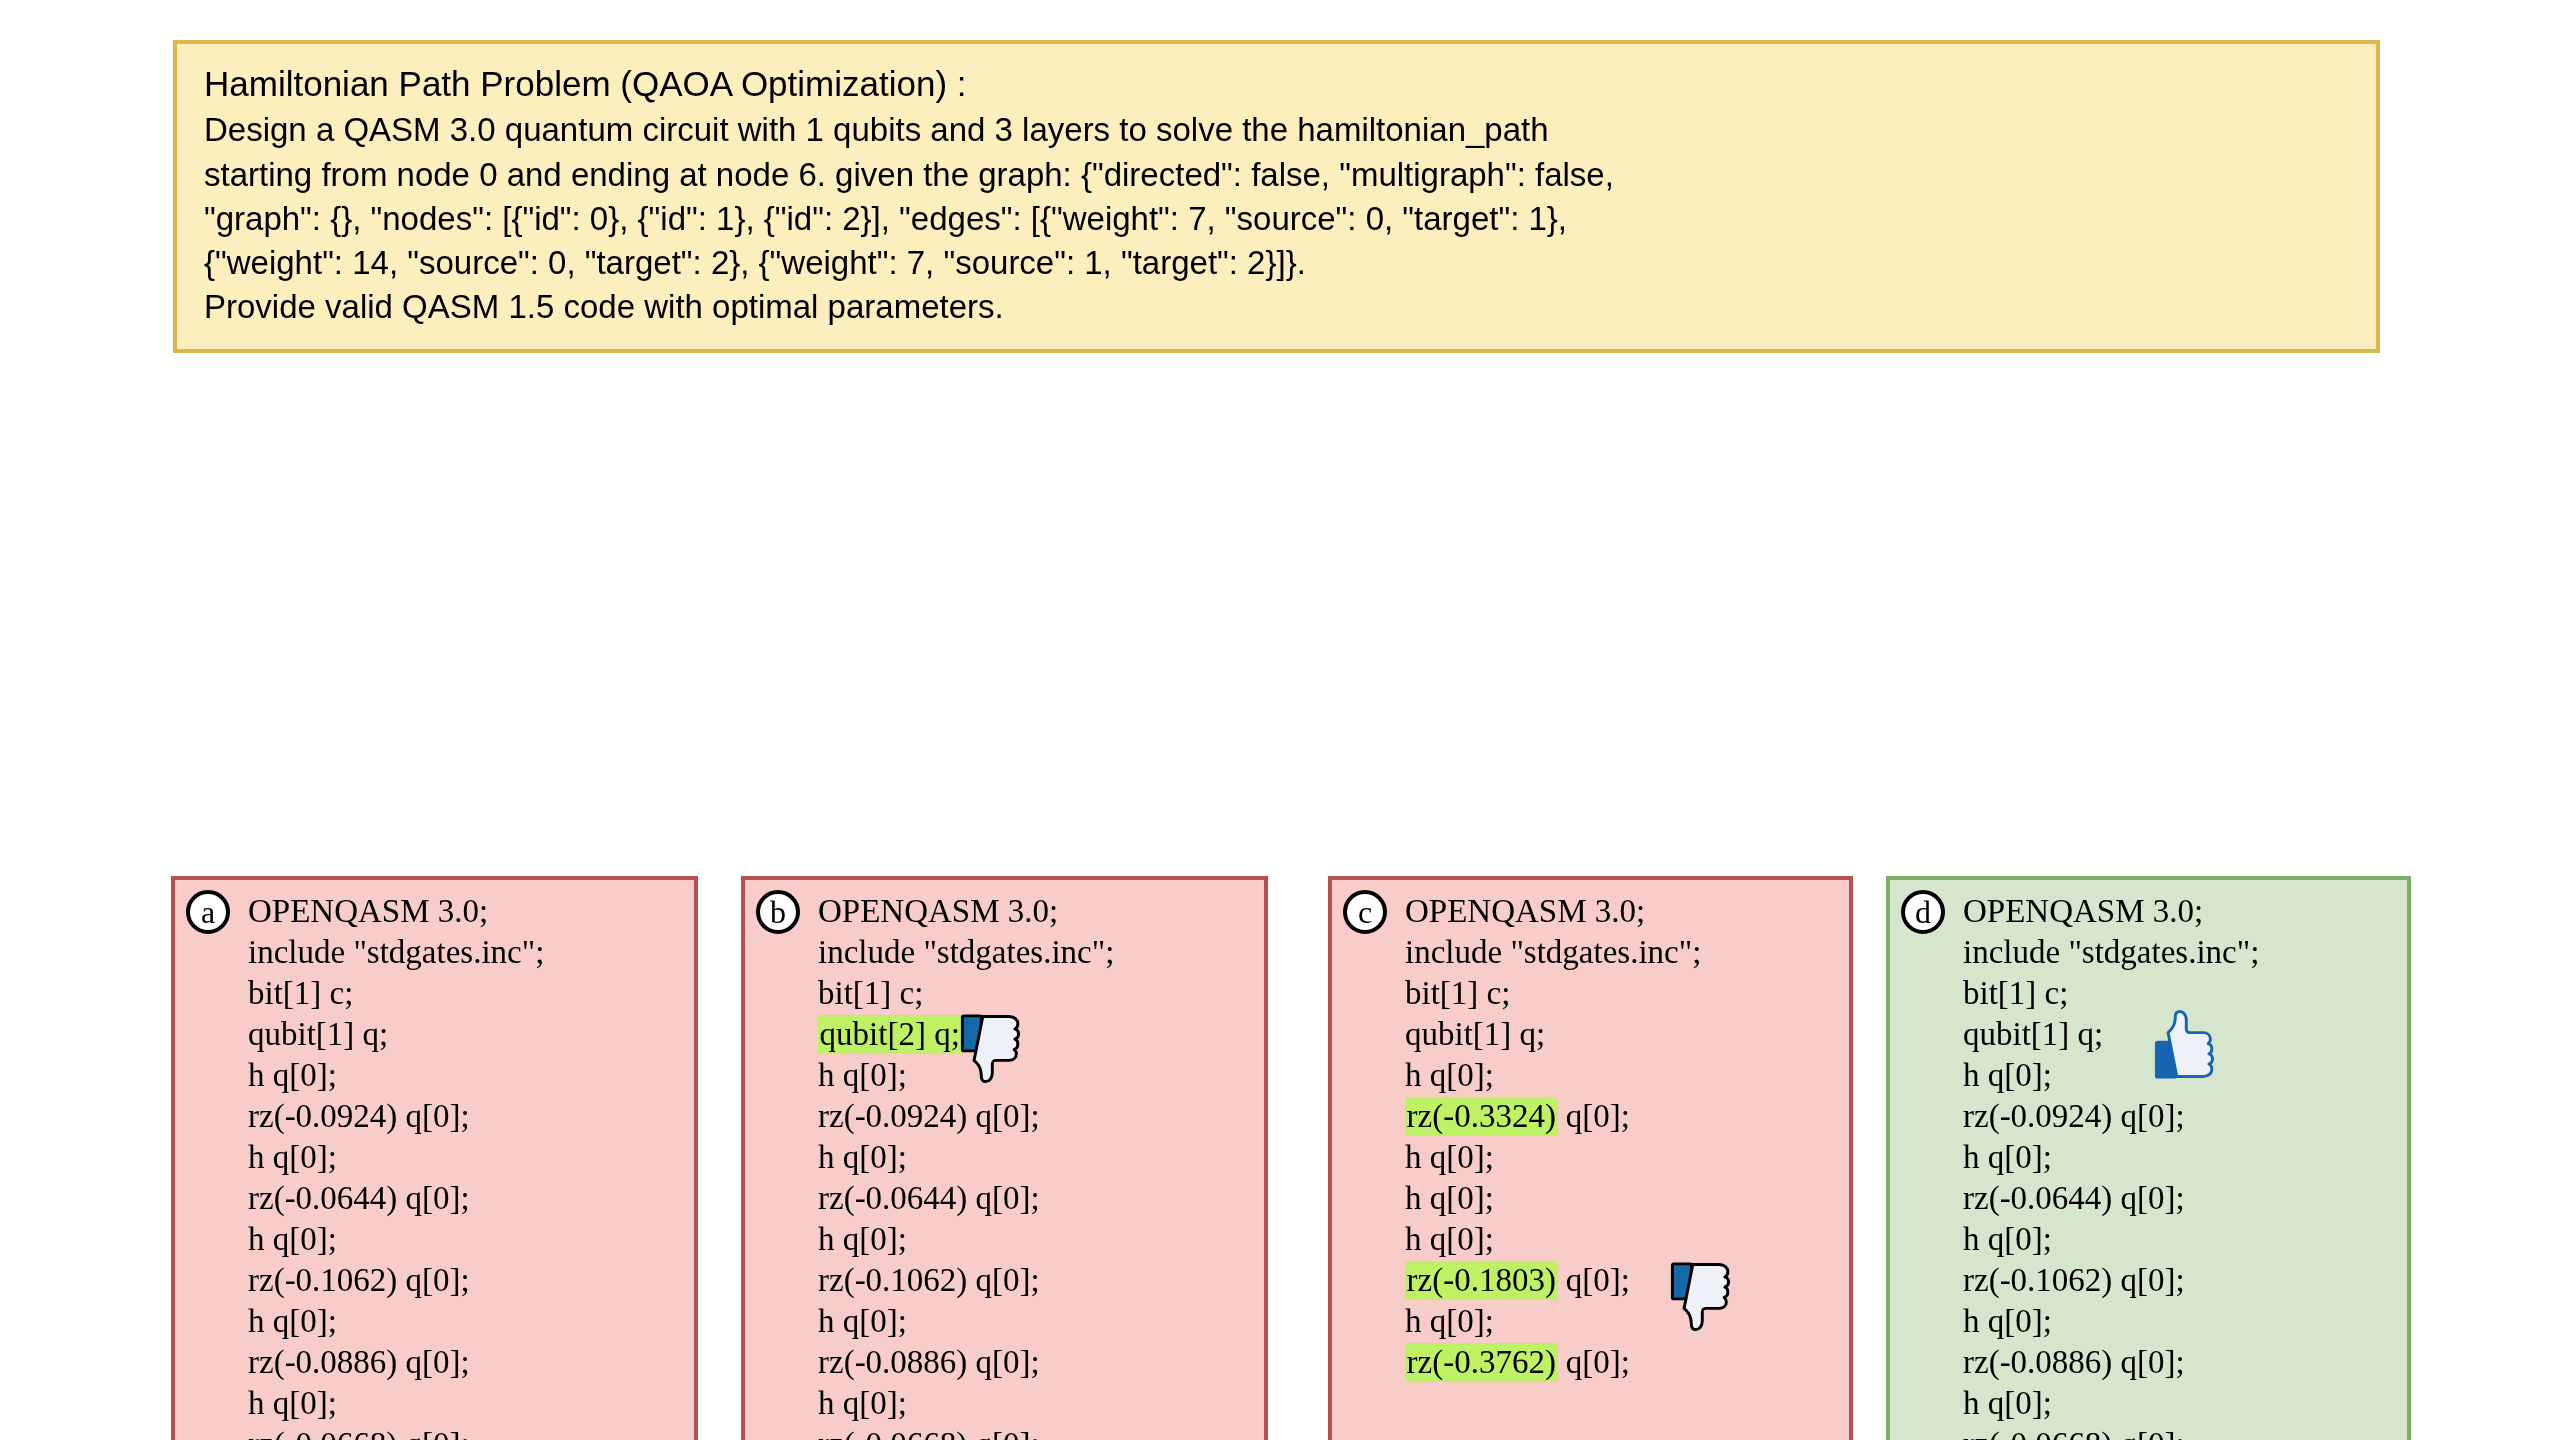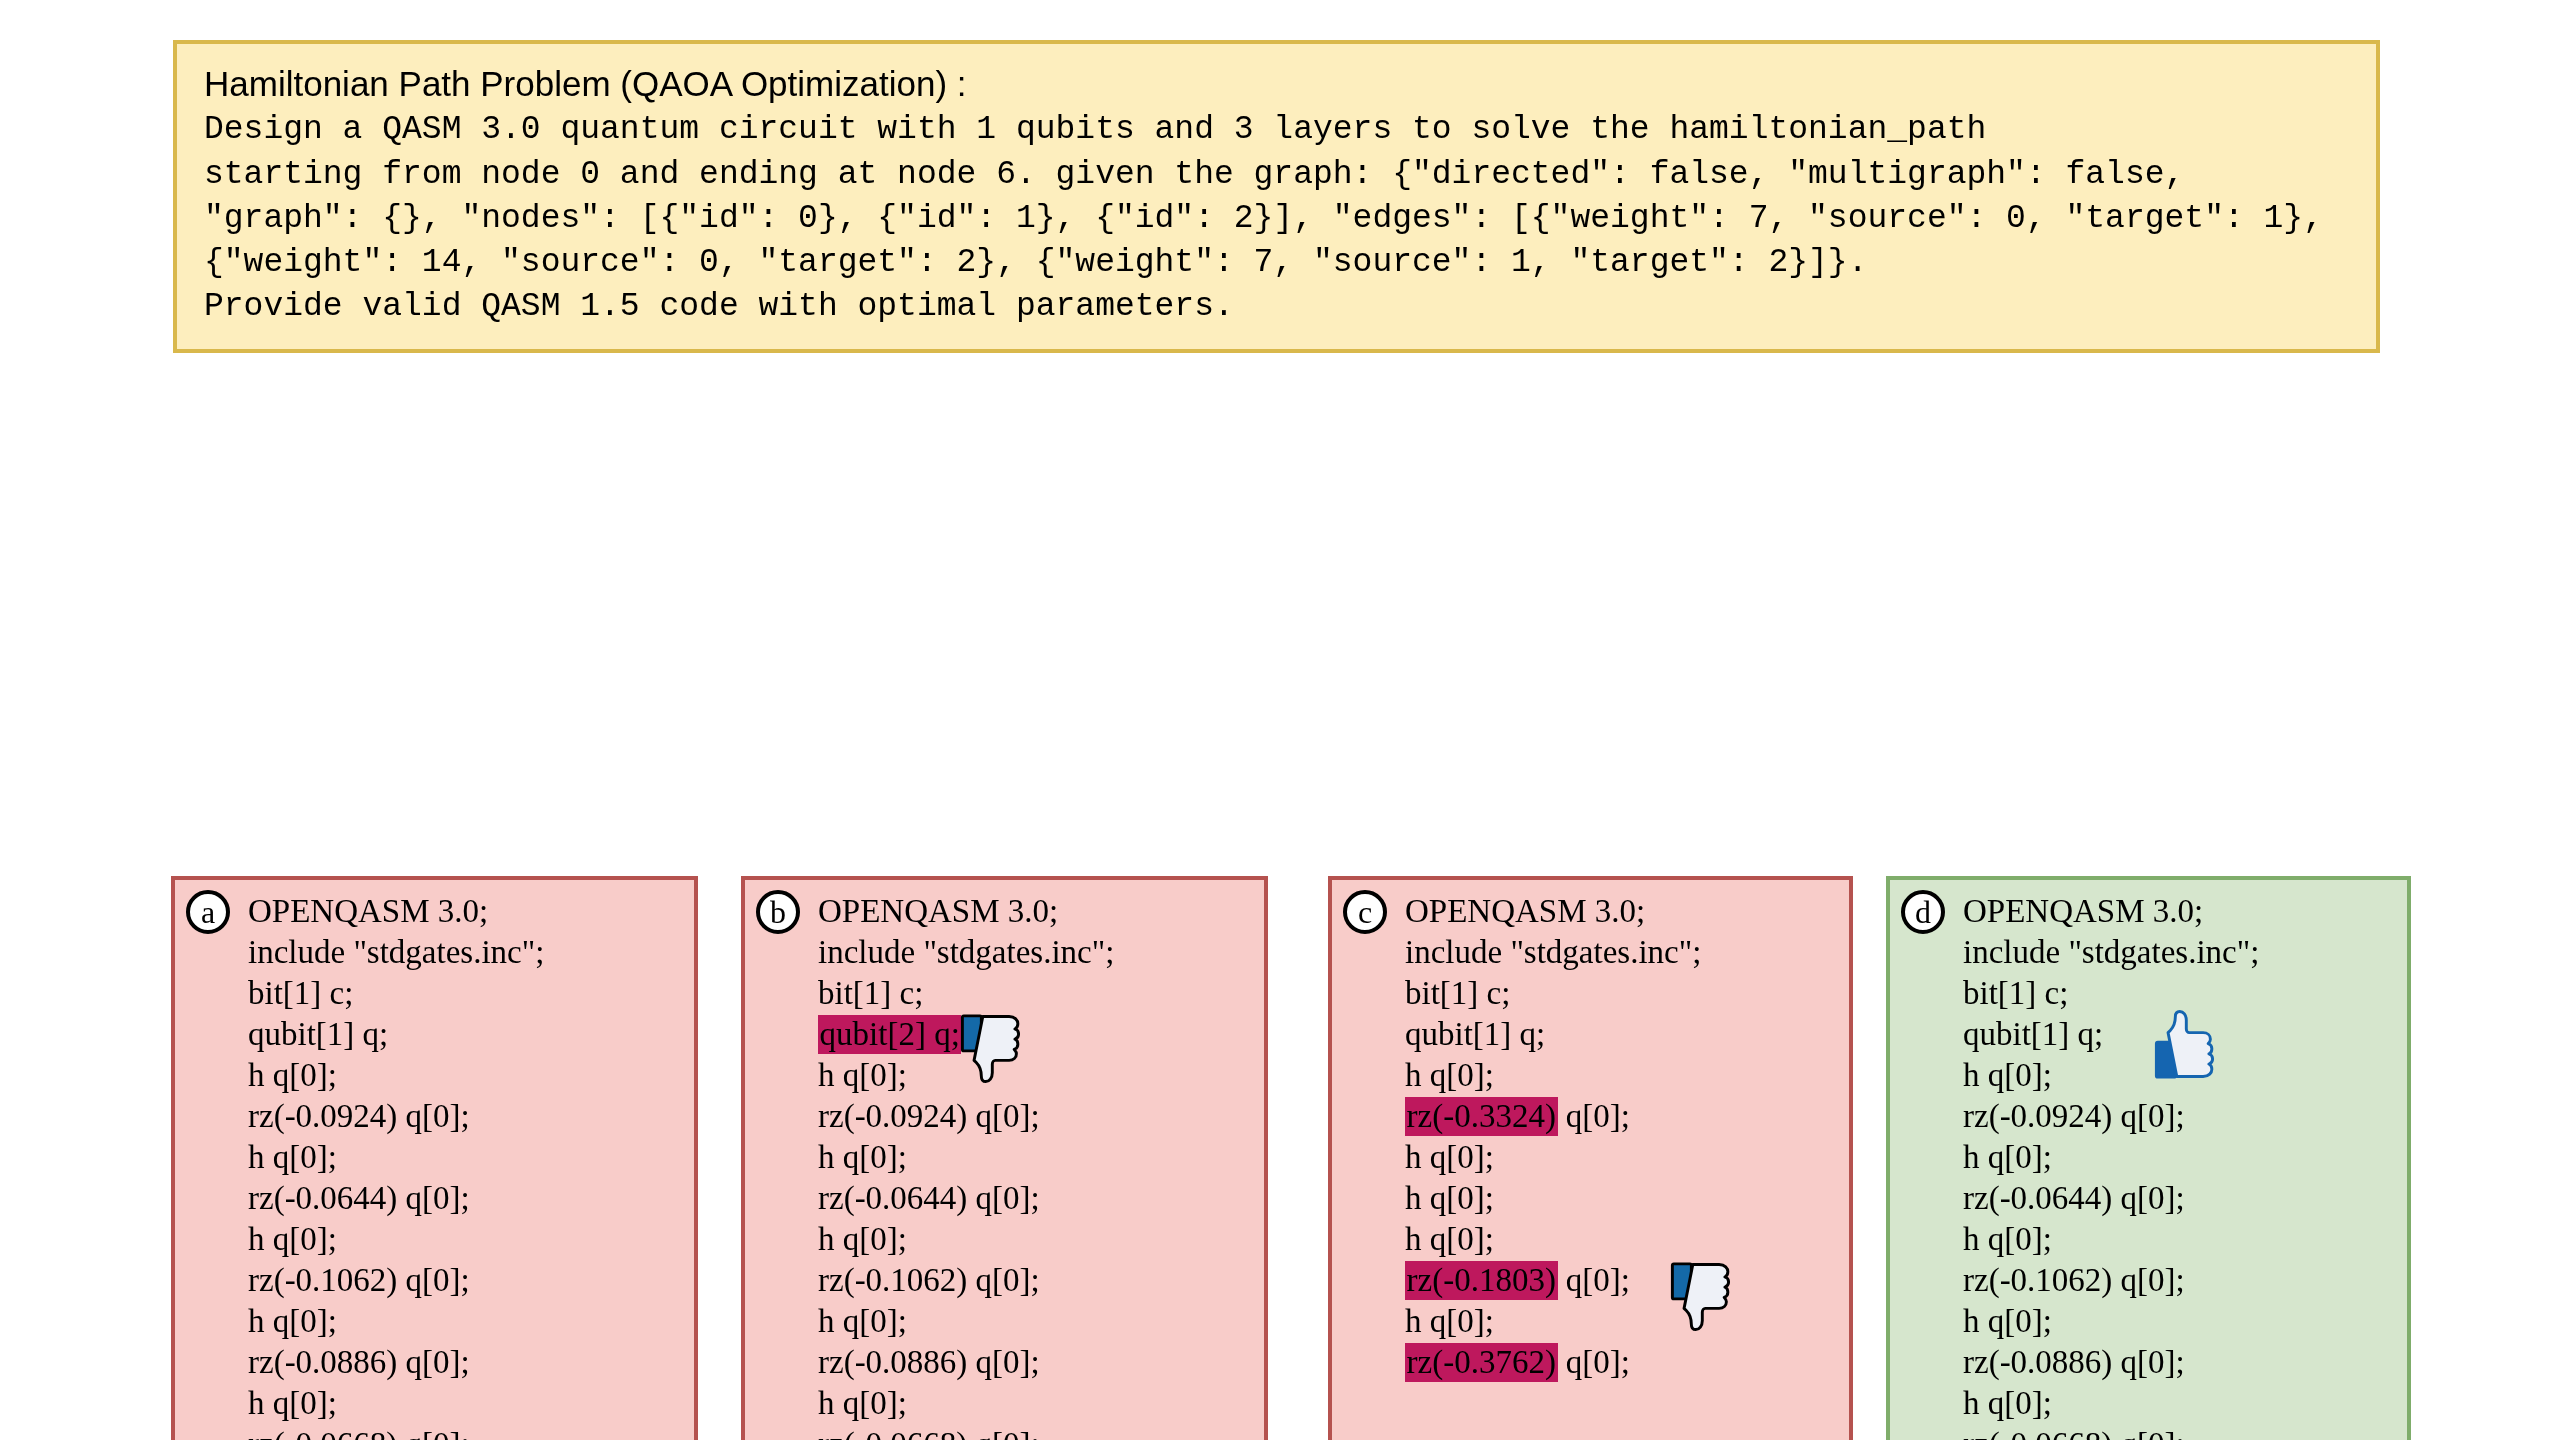--- a/index.html
+++ b/index.html
@@ -37,21 +37,20 @@
   }
   #prompt-body {
     font-size: 33px;
     color: #000000;
     line-height: 1.34;
     margin-top: 1.6px;
   }
   #prompt-body .pline {
     white-space: pre;
     display: block;
-    font-family: Liberation Mono, monospace;
   }
 
   
   #panels {
     position: absolute;
     left: 0;
     top: 438px;
   }
   .panel {
     position: absolute;
@@ -107,21 +106,21 @@
     white-space: pre;
     position: relative;
     height: 41px;
     line-height: 41px;
     padding-left: 65px;
   }
   
   .code-line:first-child { padding-left: 65px; }
 
   .hl {
-    background: #be185d;
+    background: #bef264;
     padding: 0.8px 1.6px 2.4px 1.6px;
     box-decoration-break: clone;
     -webkit-box-decoration-break: clone;
   }
 
   
   .thumb {
     position: absolute;
     width: 73px;
     height: 73px;

